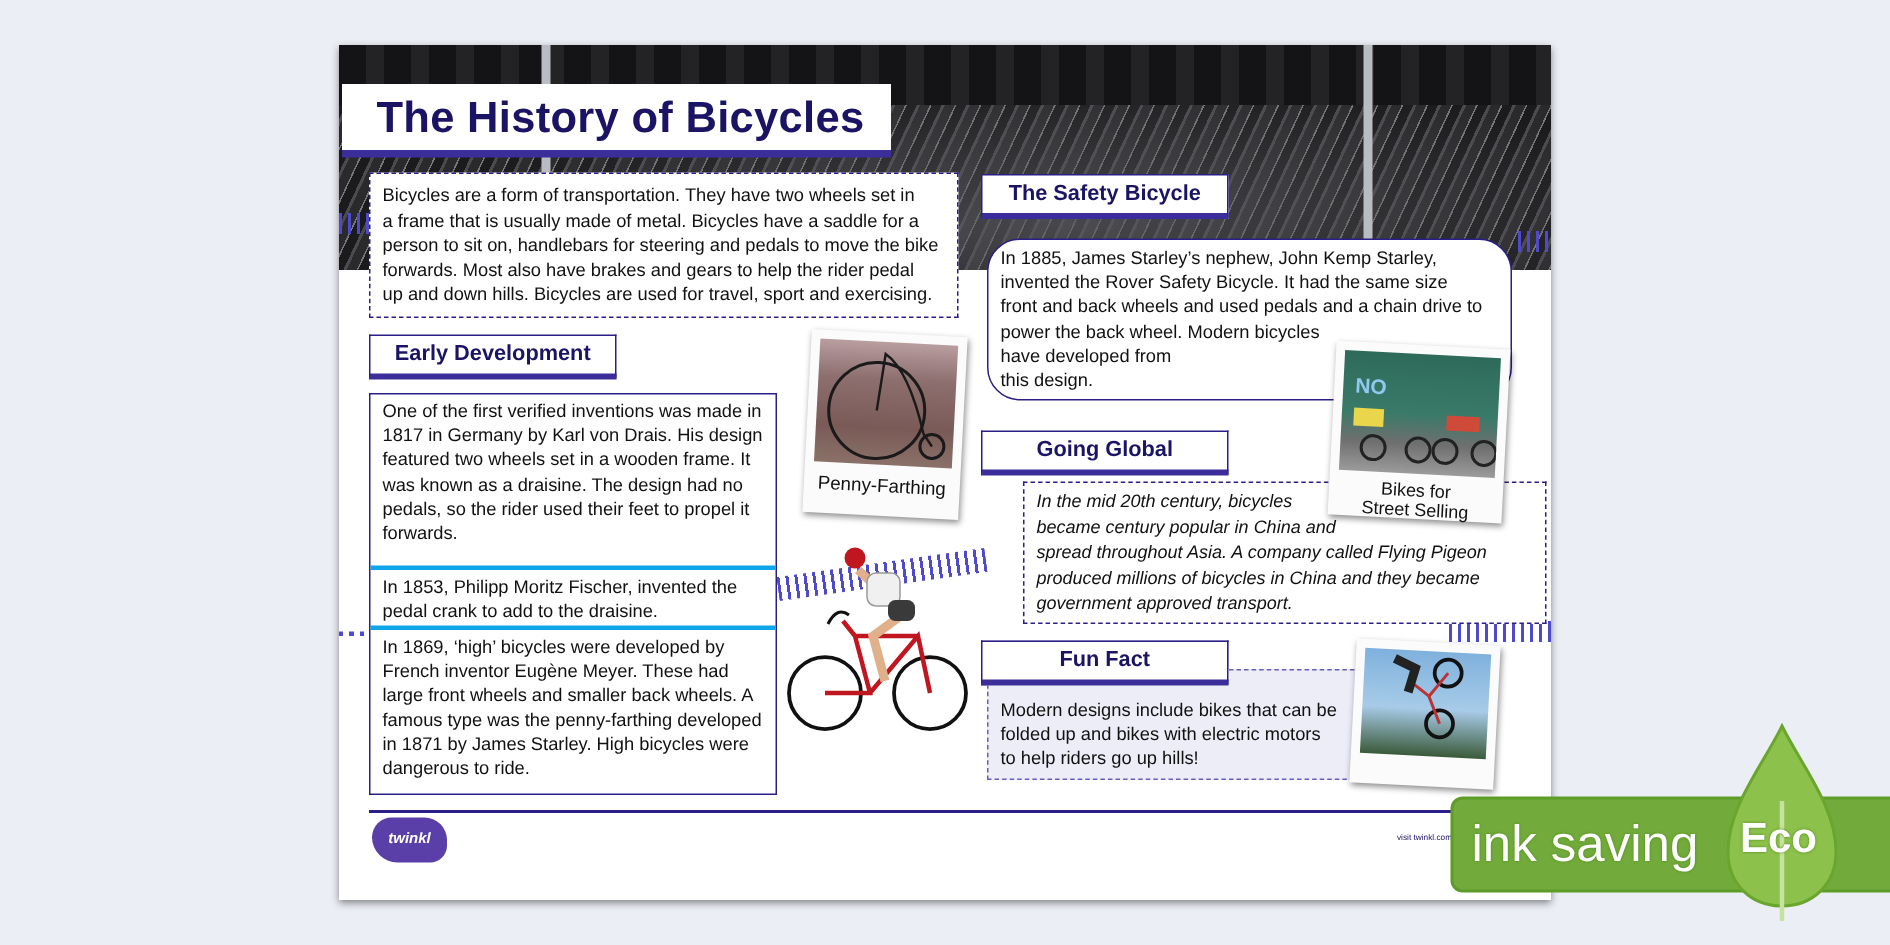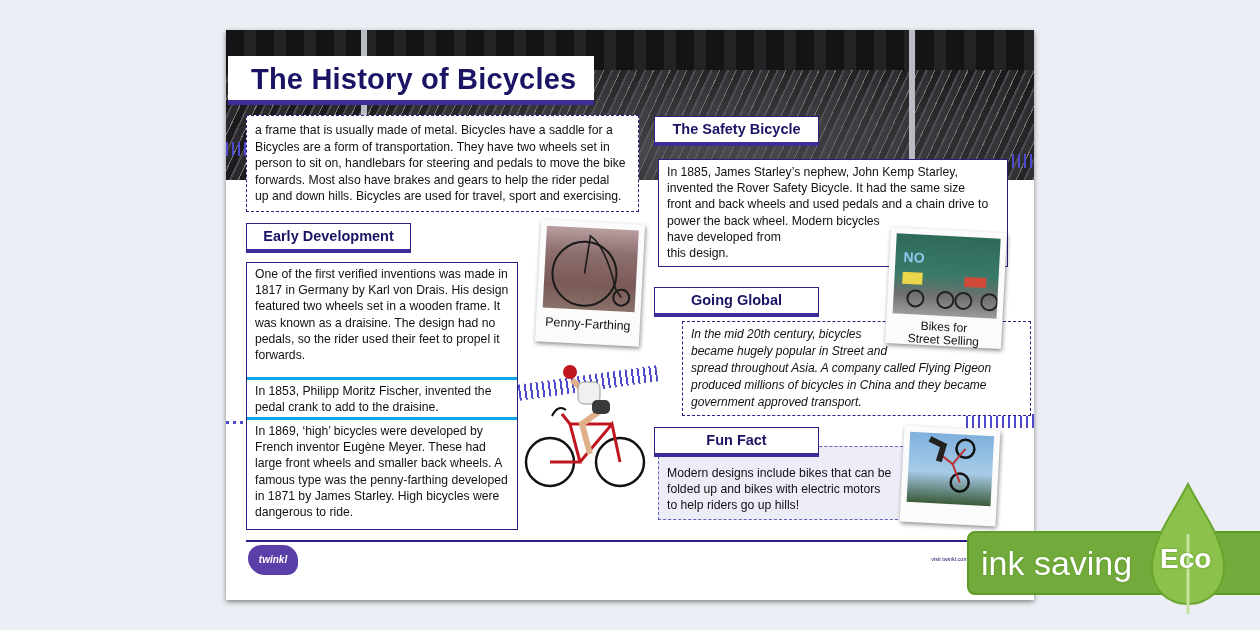--- a/index.html
+++ b/index.html
@@ -114,22 +114,22 @@
   <div class="ticks" style="left:786px; top:124px; width:22px;"></div>
   <div class="ticks" style="left:292px; top:345px; width:140px; transform: rotate(-8deg); height:16px;"></div>
   <div class="ticks" style="left:740px; top:384px; width:68px;"></div>
   <div class="dotline" style="left:0; top:391px; width:18px;"></div>
 
   <div class="title-box">
     <h1>The History of Bicycles</h1>
   </div>
 
   <div class="textbox dashed" style="left:20px; top:85px; width:393px; height:97px; padding:6px 6px 0 8px; font-size:12.2px; line-height:16.5px;">
+    <div>Bicycles are a form of transportation. They have two wheels set in</div>
     <div>a frame that is usually made of metal. Bicycles have a saddle for a</div>
-    <div>Bicycles are a form of transportation. They have two wheels set in</div>
     <div>person to sit on, handlebars for steering and pedals to move the bike</div>
     <div>forwards. Most also have brakes and gears to help the rider pedal</div>
     <div>up and down hills. Bicycles are used for travel, sport and exercising.</div>
   </div>
 
   <div class="heading" style="left:20px; top:193px; width:165px; height:30px; line-height:25px;">Early Development</div>
 
   <div class="textbox solid" style="left:20px; top:232px; width:272px; height:268px;">
     <div style="padding:3px 6px 4px 8px; height:114px;">One of the first verified inventions was made in 1817 in Germany by Karl von Drais. His design featured two wheels set in a wooden frame. It was known as a draisine. The design had no pedals, so the rider used their feet to propel it forwards.</div>
     <div class="sub" style="padding:3px 6px 4px 8px; height:40px;">In 1853, Philipp Moritz Fischer, invented the pedal crank to add to the draisine.</div>
@@ -153,34 +153,34 @@
     <path d="M28 98 L58 98 L48 60 M58 98 L90 60 L98 98 M48 60 L90 60 M40 50 L48 60" fill="none" stroke="#c0161f" stroke-width="3"></path>
     <path d="M30 52 Q36 40 44 46" fill="none" stroke="#111" stroke-width="2"></path>
     <circle cx="48" cy="8" r="7" fill="#c0161f"></circle>
     <path d="M50 16 L70 34 L82 44 L60 60 L68 90" fill="none" stroke="#e0b08a" stroke-width="6"></path>
     <rect x="56" y="18" width="22" height="22" rx="6" fill="#f0f0f0" stroke="#999"></rect>
     <rect x="70" y="36" width="18" height="14" rx="5" fill="#3a3a3a"></rect>
   </svg>
 
   <div class="heading" style="left:428px; top:86px; width:165px; height:30px; line-height:25px;">The Safety Bicycle</div>
 
-  <div class="textbox solid" style="left:432px; top:129px; width:350px; height:108px; padding:4px 6px 0 8px;">
+  <div class="textbox solid" style="left:432px; top:129px; width:350px; height:108px; padding:4px 6px 0 8px;border-radius:22px;">
     <div>In 1885, James Starley’s nephew, John Kemp Starley,</div>
     <div>invented the Rover Safety Bicycle. It had the same size</div>
     <div>front and back wheels and used pedals and a chain drive to</div>
     <div>power the back wheel. Modern bicycles</div>
     <div>have developed from</div>
     <div>this design.</div>
   </div>
 
   <div class="heading" style="left:428px; top:257px; width:165px; height:30px; line-height:25px;">Going Global</div>
 
   <div class="textbox dashed" style="left:456px; top:291px; width:349px; height:95px; padding:4px 6px 0 8px; font-size:12px; line-height:17px;font-style:italic;">
     <div>In the mid 20th century, bicycles</div>
-    <div>became hugely popular in Street and</div>
+    <div>became century popular in China and</div>
     <div>spread throughout Asia. A company called Flying Pigeon</div>
     <div>produced millions of bicycles in China and they became</div>
     <div>government approved transport.</div>
   </div>
 
   <div class="polaroid" style="left:662px; top:200px; width:116px; height:116px; transform: rotate(3deg);">
     <div class="pic" style="height:80px; background: linear-gradient(180deg,#2e6a5a 0%, #3a7a68 50%, #6f6f6f 75%, #9b9b9b 100%); position:relative;">
       <svg width="104" height="80" viewBox="0 0 104 80">
         <rect x="8" y="38" width="20" height="12" fill="#e9d64a"></rect>
         <rect x="70" y="40" width="22" height="10" fill="#d04a3a"></rect>

